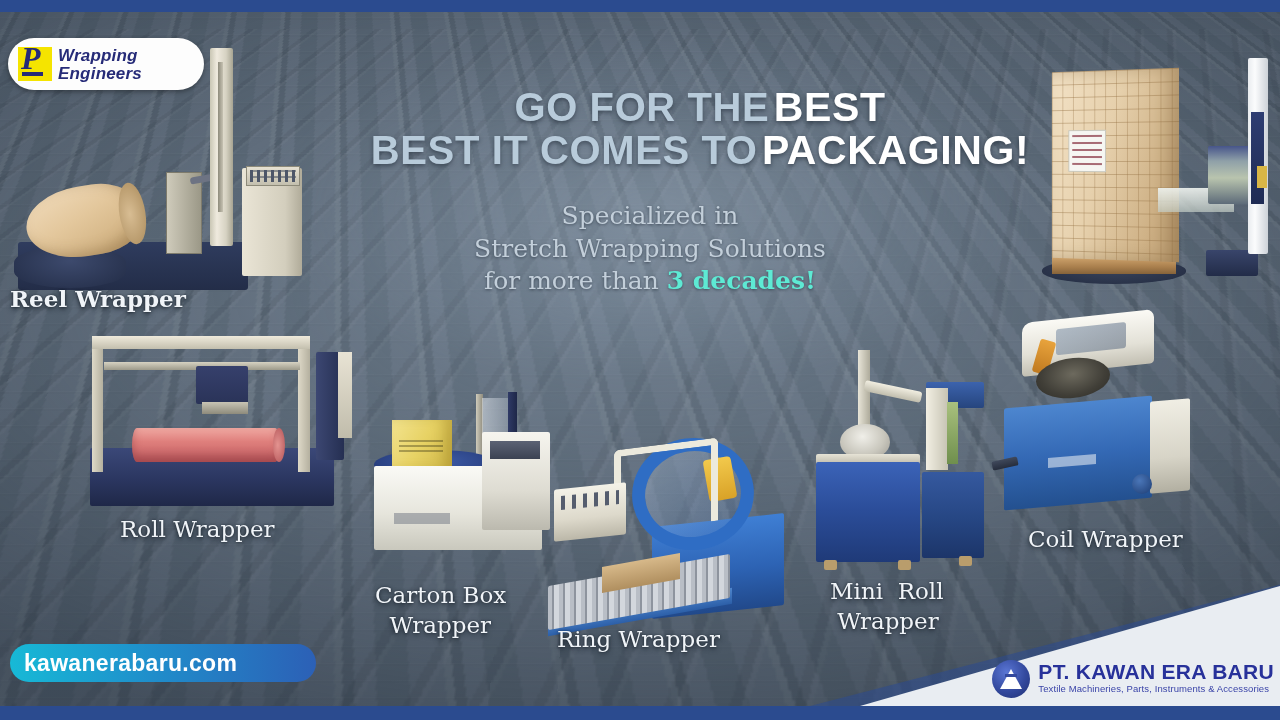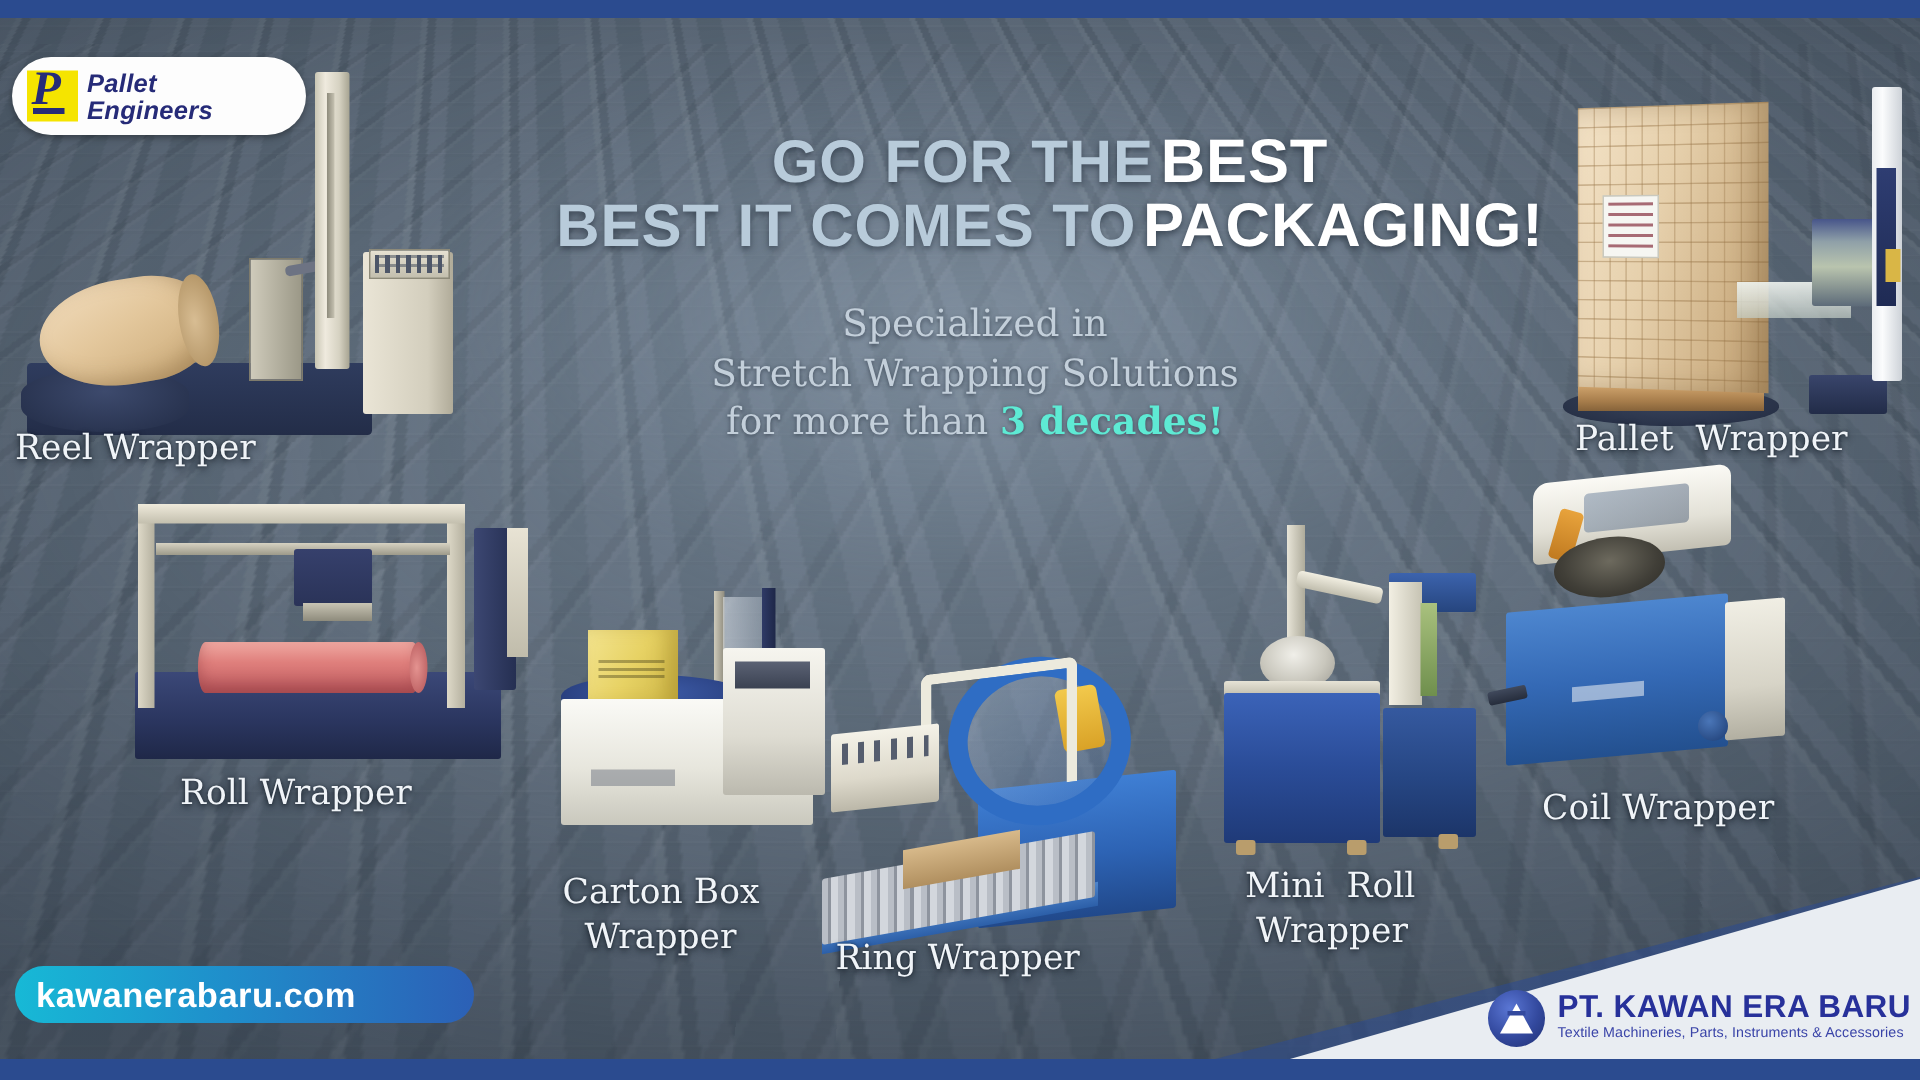--- a/index.html
+++ b/index.html
@@ -746,21 +746,21 @@
     <div class="cl-knob"></div>
     <div class="cl-armL"></div>
   </div>
 
   <div class="logo-penguin">
     <div class="logo-mark">
       <div class="p-glyph">P</div>
       <div class="p-bar"></div>
     </div>
     <div class="logo-words">
-      <div class="lw1">Pallet</div>
+      <div class="lw1">Wrapping</div>
       <div class="lw2">Engineers</div>
     </div>
   </div>
 
   <div class="headline">
     <div class="hl-line">
       <span class="hl-soft">GO FOR THE</span>
       <span class="hl-strong">BEST</span>
     </div>
     <div class="hl-line">
@@ -770,22 +770,21 @@
   </div>
 
   <div class="subhead">
     <div class="sh-line">Specialized in</div>
     <div class="sh-line">Stretch Wrapping Solutions</div>
     <div class="sh-line">
       <span>for more than </span><span class="sh-accent">3 decades!</span>
     </div>
   </div>
 
-  <div class="plabel" style="left:10px;  top:284px;">Reel Wrapper</div>
-  <div class="plabel" style="left:1050px; top:278px;">Pallet  Wrapper</div>
+  <div class="plabel" style="left:10px;  top:284px;font-weight:bold;">Reel Wrapper</div>
   <div class="plabel" style="left:120px; top:514px;">Roll Wrapper</div>
   <div class="plabel" style="left:375px; top:560px;margin-top:20px;">Carton Box
   Wrapper</div>
   <div class="plabel" style="left:557px; top:624px;">Ring Wrapper</div>
   <div class="plabel" style="left:830px; top:576px;">Mini  Roll
  Wrapper</div>
   <div class="plabel" style="left:1028px;top:524px;text-align:right;">Coil Wrapper</div>
 
   <div class="url-badge">
     <span>kawanerabaru.com</span>

